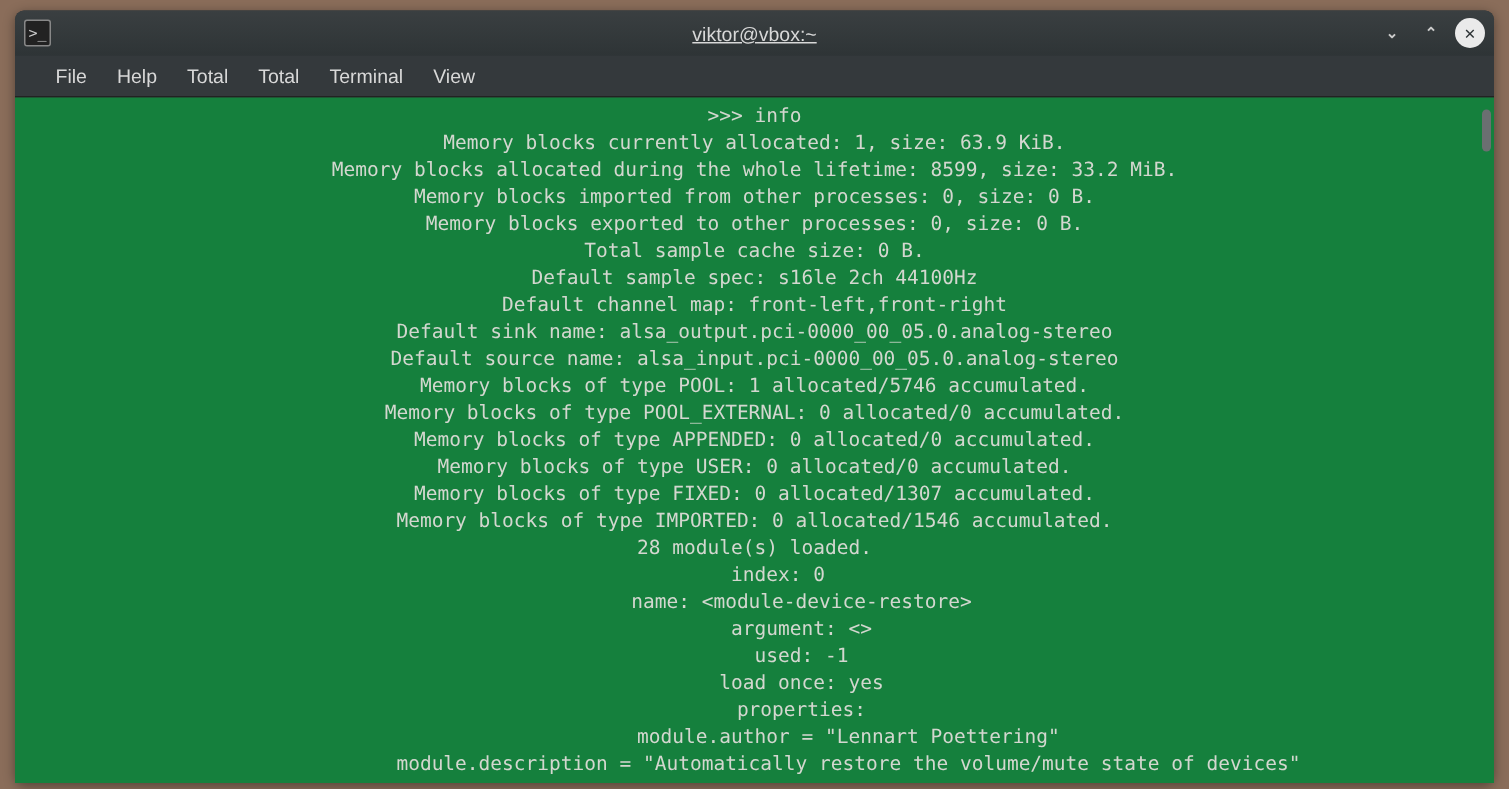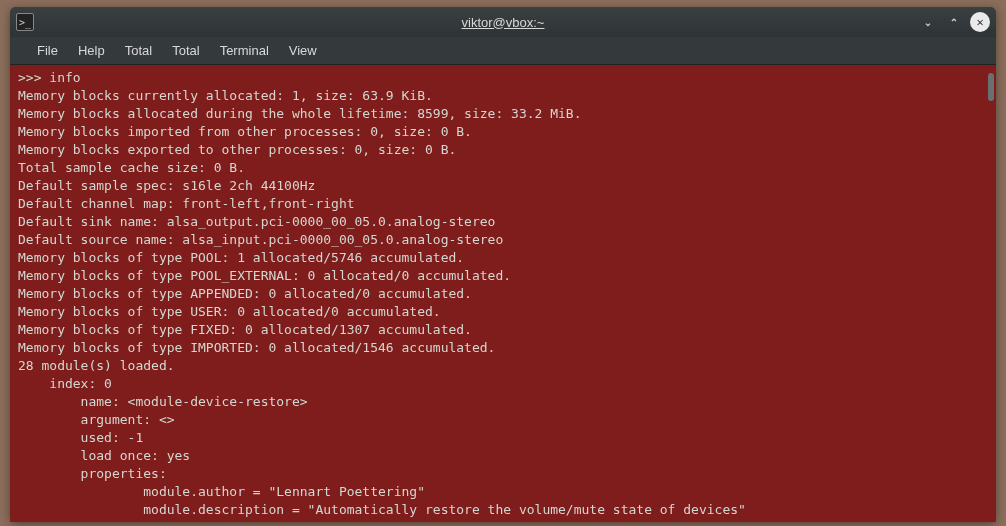--- a/index.html
+++ b/index.html
@@ -92,29 +92,30 @@
     }
     .menu-item {
       color: #d8d8d8;
       font-size: 13px;
       font-family: sans-serif;
       padding: 4px 8px;
       cursor: pointer;
     }
     .terminal-body {
       flex: 1;
-      background: #7f1d1d;
+      background: #15803d;
       color: #d3d7cf;
       font-family: "DejaVu Sans Mono", "Liberation Mono", monospace;
       font-size: 13px;
       line-height: 18px;
       padding: 4px 8px;
       overflow: hidden;
       white-space: pre;
       position: relative;
+      text-align: center;
     }
     .scrollbar-thumb {
       position: absolute;
       right: 2px;
       top: 66px;
       width: 6px;
       height: 28px;
       background: #6b6f71;
       border-radius: 3px;
     }

